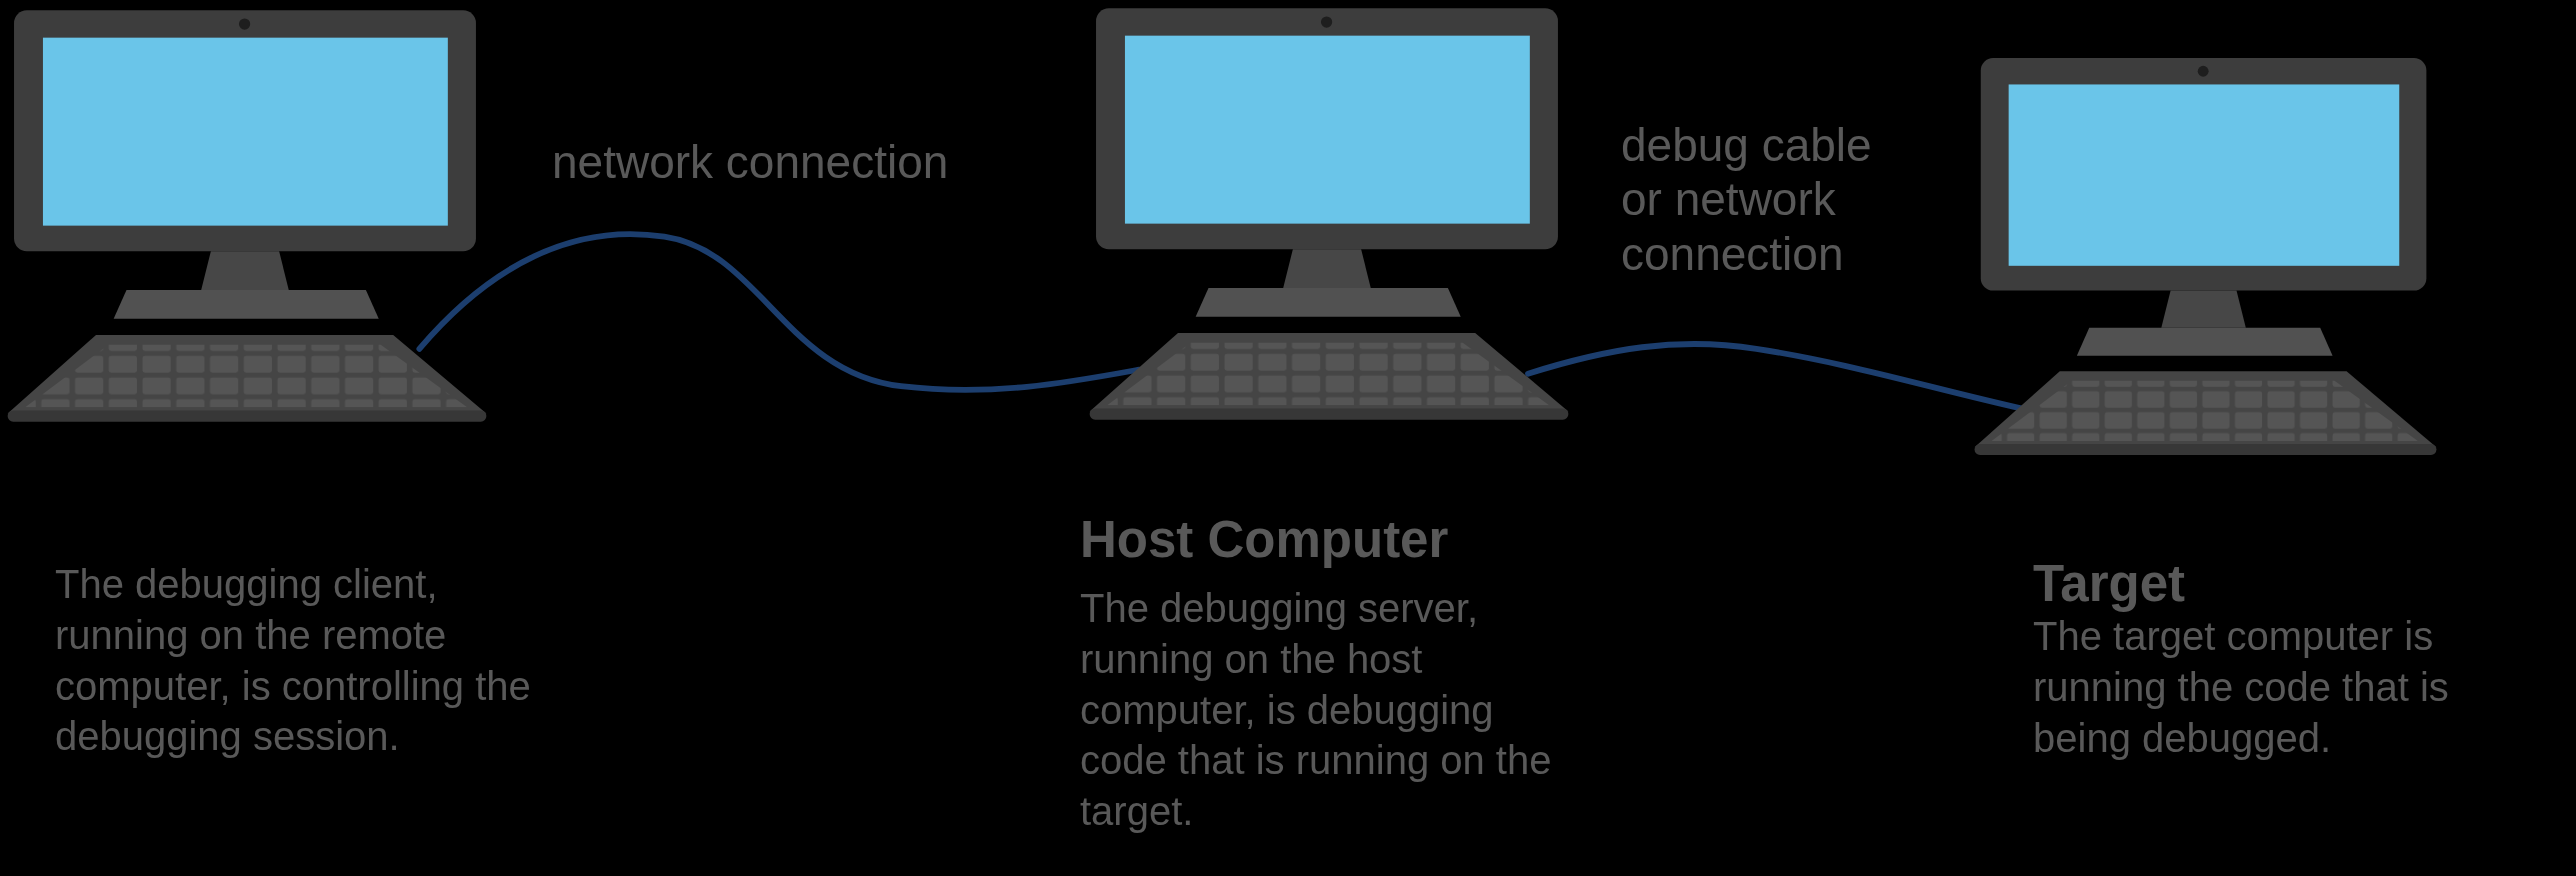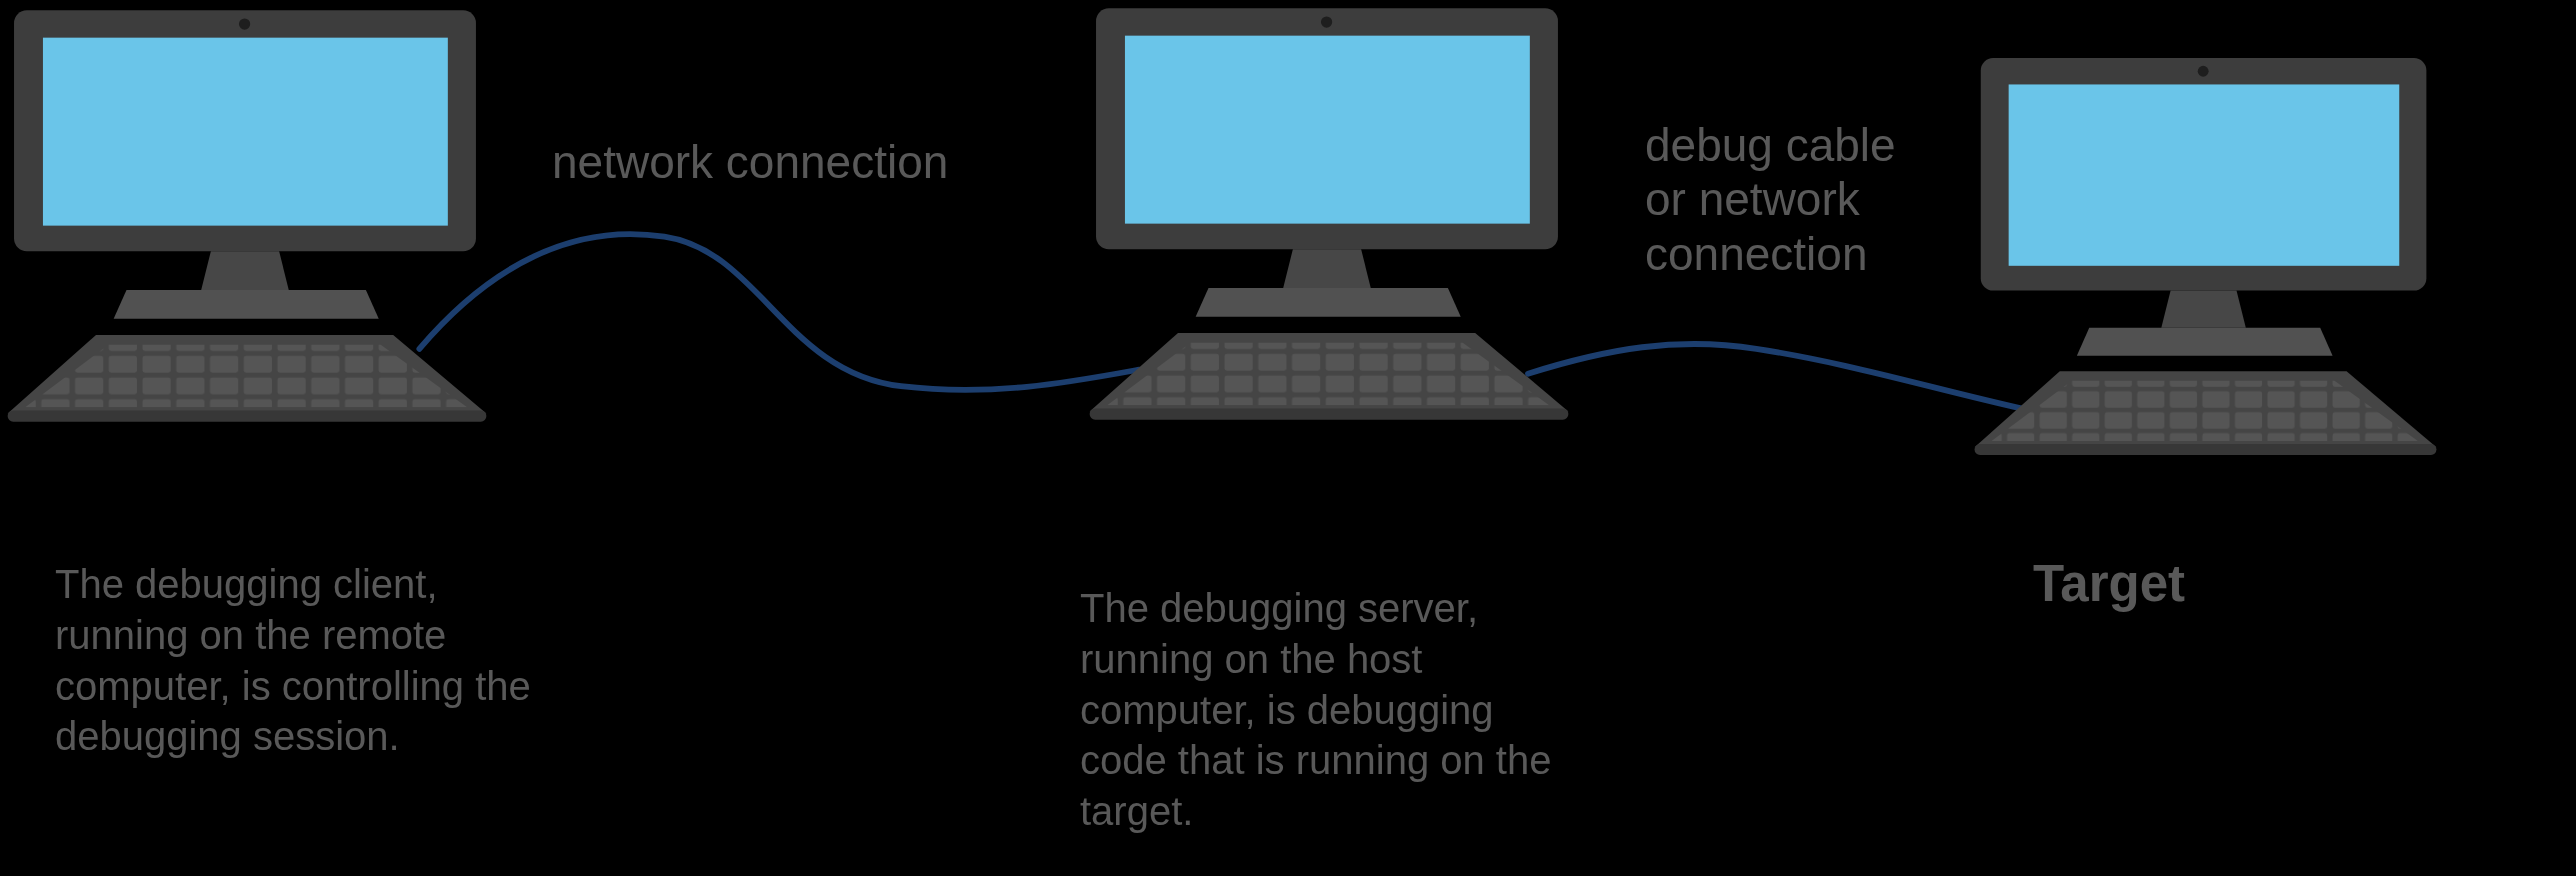--- a/index.html
+++ b/index.html
@@ -19,21 +19,21 @@
     fill: none;
     stroke-linecap: round;
   }
   .computer { position: absolute; }
   .label {
     position: absolute;
     color: #595959;
     font-size: 46px;
     line-height: 1.18;
   }
-  .label.pre { white-space: pre-line; margin-left: 24px; }
+  .label.pre { white-space: pre-line; }
   .title {
     position: absolute;
     color: #595959;
     font-size: 51px;
     font-weight: bold;
     white-space: nowrap;
   }
   .desc {
     position: absolute;
     color: #595959;
@@ -87,18 +87,20 @@
   </svg>
 
   <div class="label" style="left:552px; top:135px">network connection</div>
 
   <div class="label pre" style="left:1621px; top:118px">debug cable
 or network
 connection</div>
 
   <div class="desc" style="left:55px; top:559px; width:477px">The debugging client, running on the remote computer, is controlling the debugging session.</div>
 
+  <div class="title" style="left:1080px; top:510px">Host Computer</div>
   <div class="desc" style="left:1080px; top:583px; width:498px">The debugging server, running on the host computer, is debugging code that is running on the target.</div>
 
   <div class="title" style="left:2033px; top:554px">Target</div>
+  <div class="desc" style="left:2033px; top:611px; width:482px">The target computer is running the code that is being debugged.</div>
 
 </div>
 
 
 </body></html>

